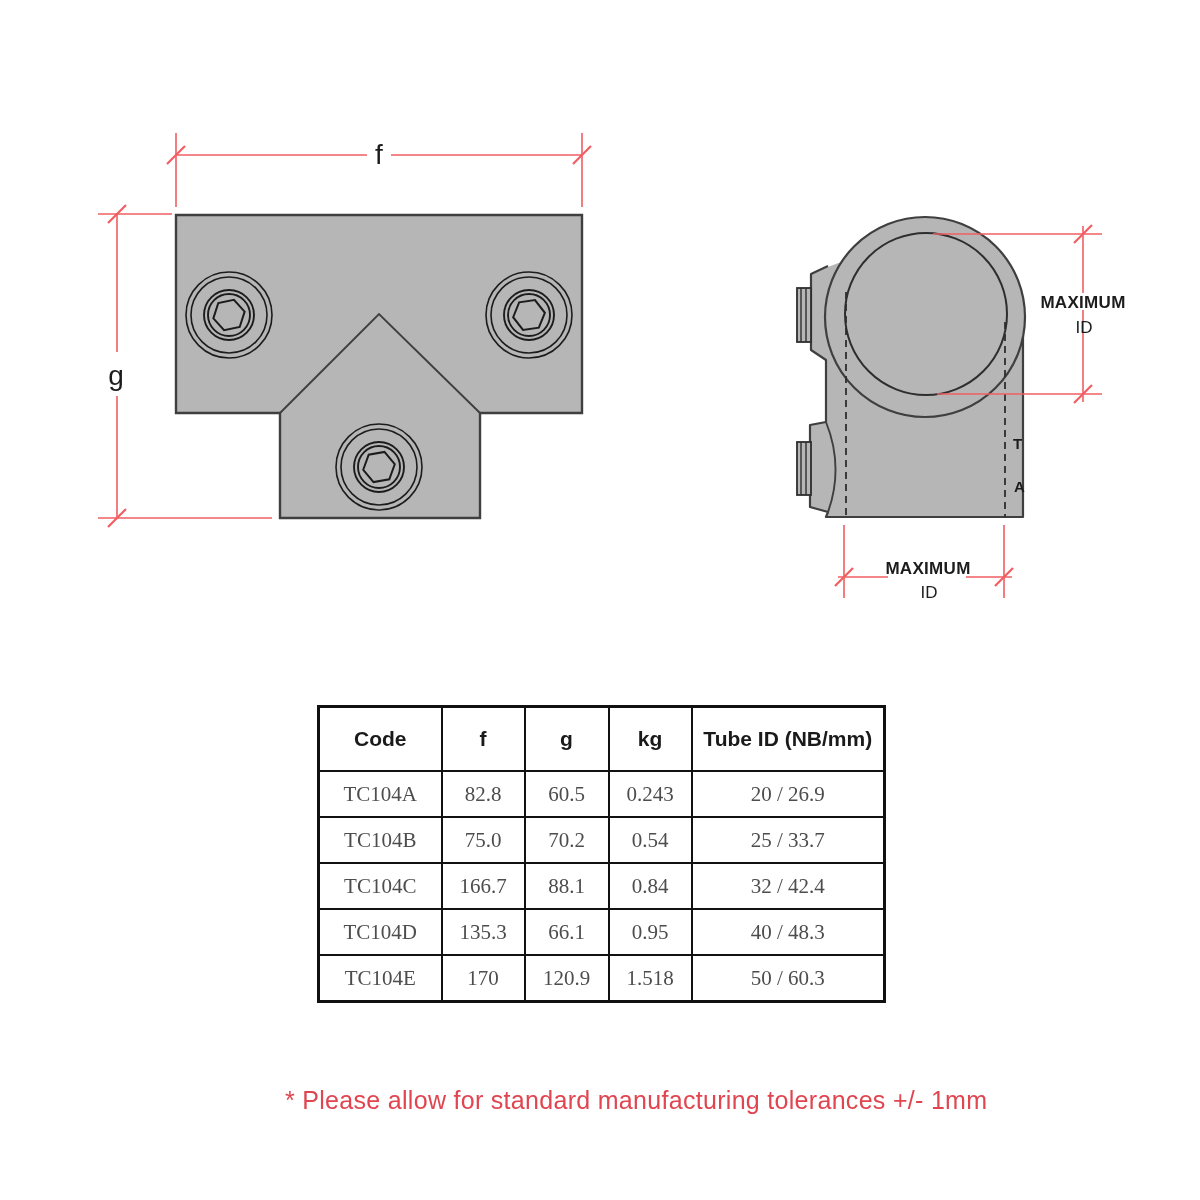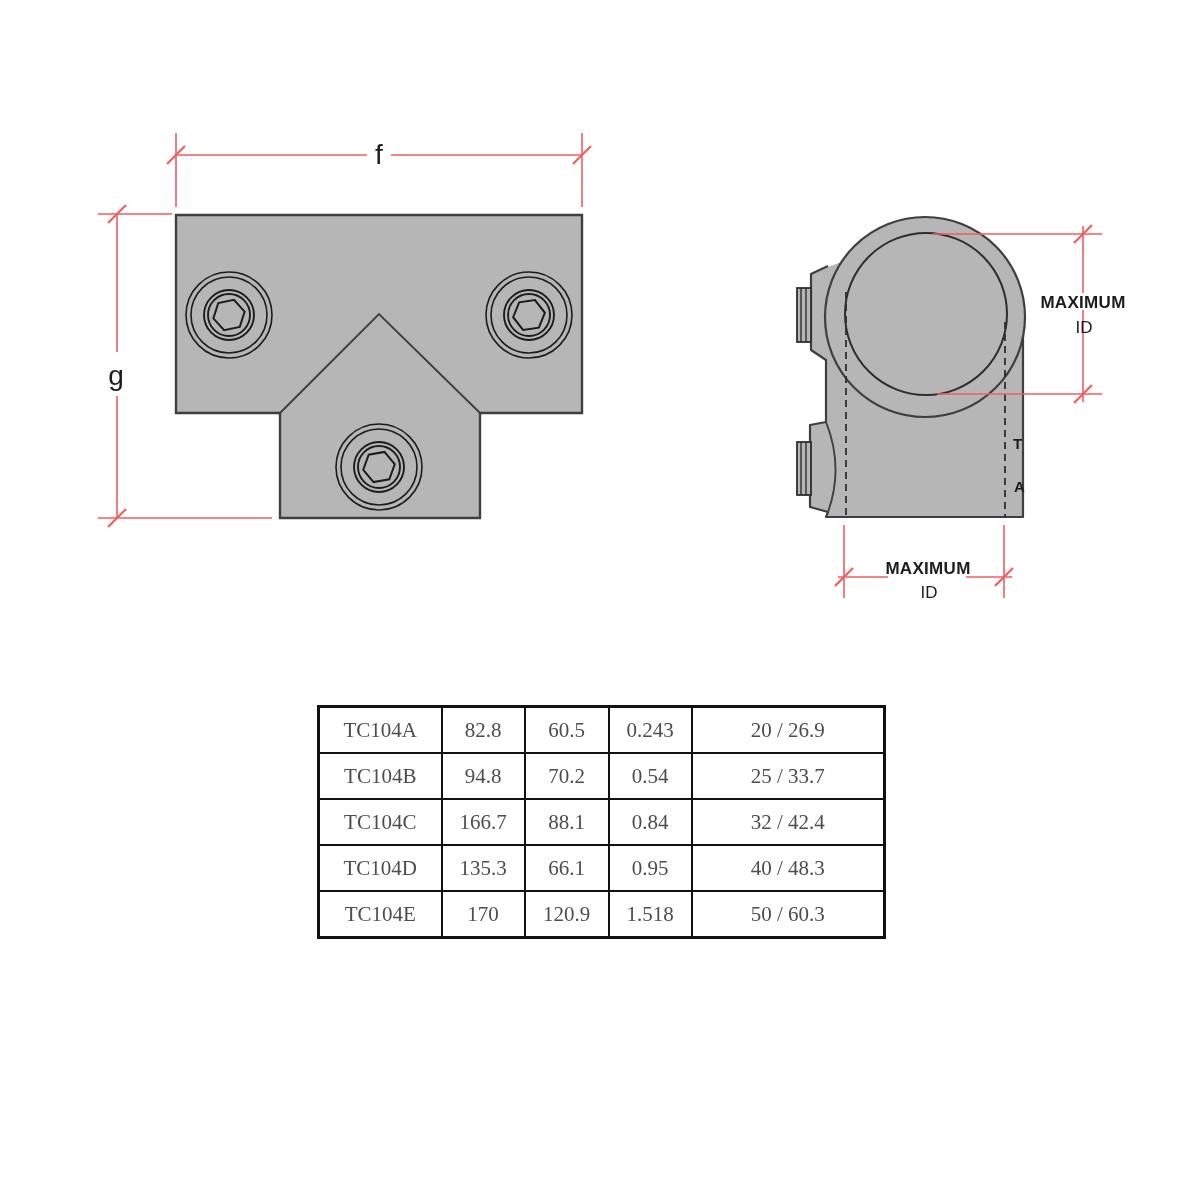--- a/index.html
+++ b/index.html
@@ -135,29 +135,36 @@
     <table class="spec">
       <colgroup>
         <col style="width:123px">
           <col style="width:83px">
           <col style="width:84px">
         <col style="width:83px">
           <col style="width:193px">
       </colgroup>
       <tbody>
         <tr>
+          <th>Code</th>
+          <th>f</th>
+          <th>g</th>
+          <th>kg</th>
+          <th>Tube ID (NB/mm)</th>
+        </tr>
+        <tr>
           <td>TC104A</td>
           <td>82.8</td>
           <td>60.5</td>
           <td>0.243</td>
           <td>20 / 26.9</td>
         </tr>
         <tr>
           <td>TC104B</td>
-          <td>94.8</td>
+          <td>75.0</td>
           <td>70.2</td>
           <td>0.54</td>
           <td>25 / 33.7</td>
         </tr>
         <tr>
           <td>TC104C</td>
           <td>166.7</td>
           <td>88.1</td>
           <td>0.84</td>
           <td>32 / 42.4</td>
@@ -173,14 +180,15 @@
           <td>TC104E</td>
           <td>170</td>
           <td>120.9</td>
           <td>1.518</td>
           <td>50 / 60.3</td>
         </tr>
       </tbody>
     </table>
   </div>
 
+  <div class="abs footnote">* Please allow for standard manufacturing tolerances +/- 1mm</div>
 
 </div>
 
 </body></html>

